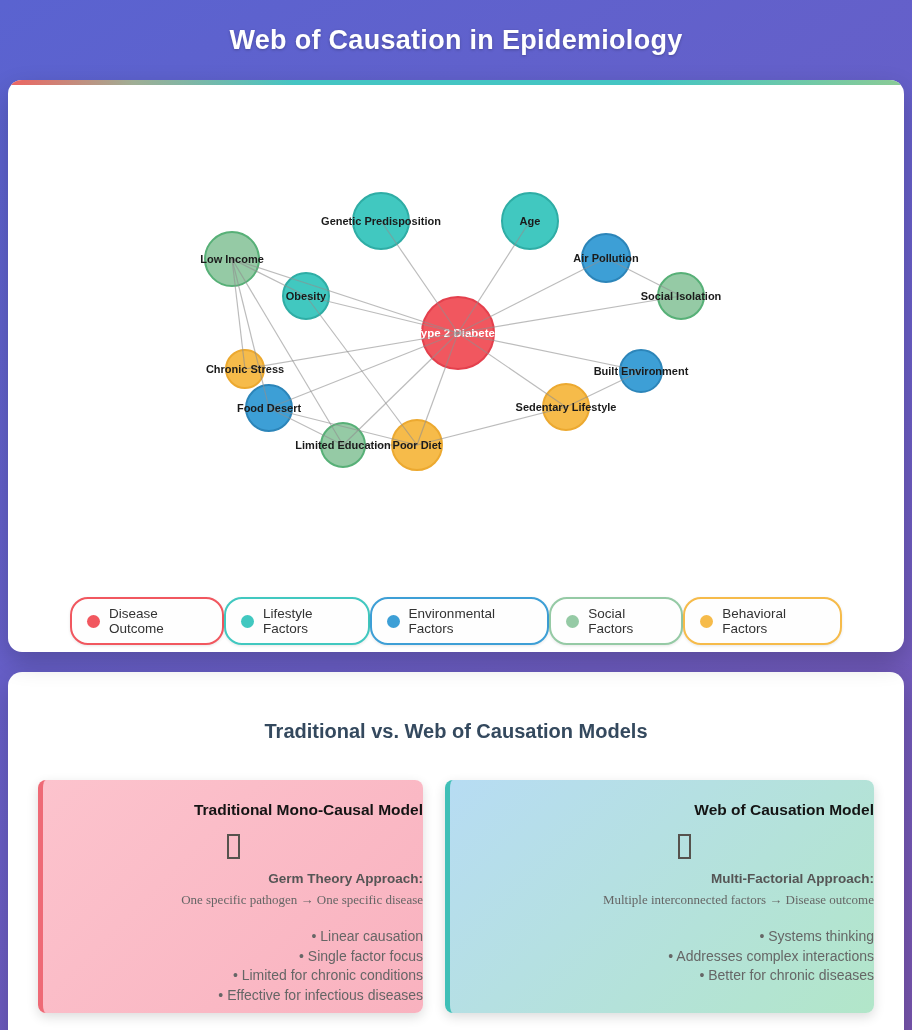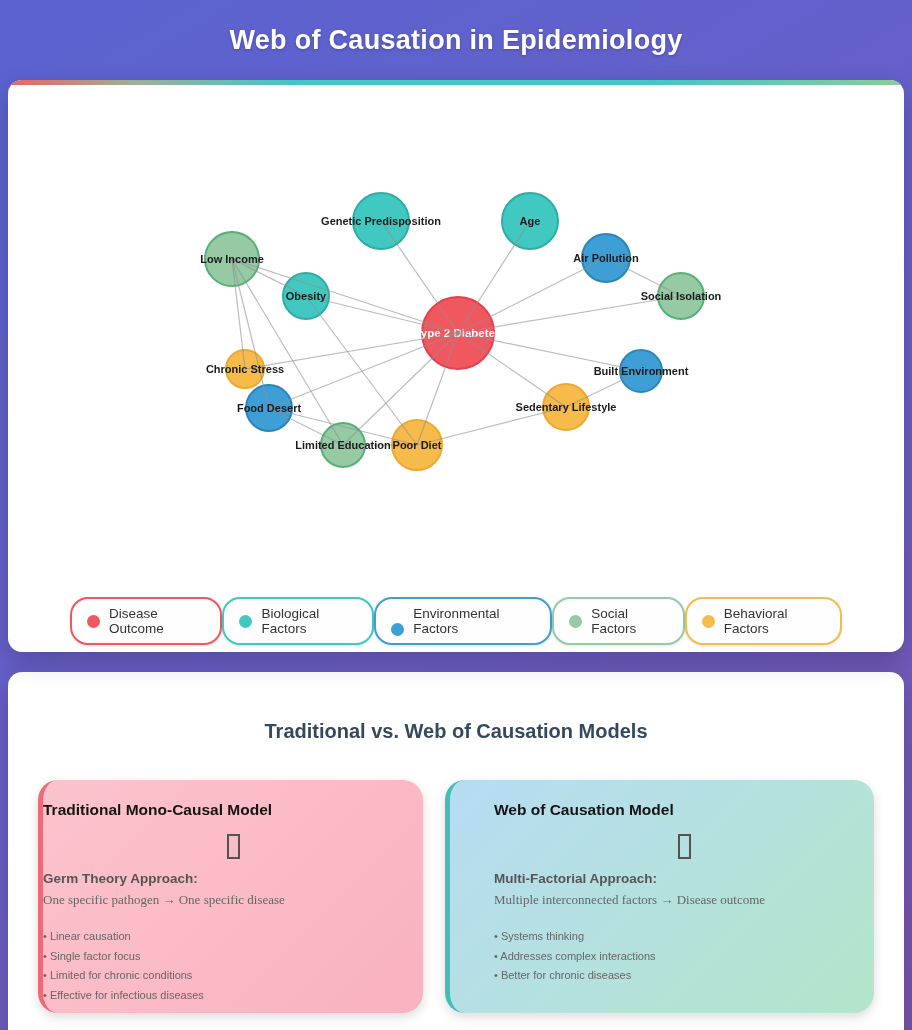--- a/index.html
+++ b/index.html
@@ -32,31 +32,31 @@
     border:2px solid #999; border-radius:18px; padding:7px 15px;
     background:#fefefe; box-shadow:0 1px 3px rgba(0,0,0,.10);
     font-size:13.5px; color:#333;
   }
   .legend-dot { width:13px; height:13px; border-radius:50%; background:#999; flex:0 0 auto; }
 
   .compare-card { margin-top:20px; height:422px; box-sizing:border-box; }
   .compare-title { text-align:center; color:#34495e; font-size:20px; font-weight:bold; margin:0; padding-top:48px; }
   .compare-grid { display:flex; gap:22px; padding:37px 30px 0 30px; }
   .compare-box {
-    flex:1; border-radius:20px; border-left:5px solid #ccc;
-    height:233px; box-sizing:border-box; text-align:left;
+    flex:1; border-radius:8px; border-left:5px solid #ccc;
+    height:233px; box-sizing:border-box; text-align:right;
     box-shadow:0 4px 12px rgba(0,0,0,.14);
   }
   .compare-box.pink { background:linear-gradient(135deg, #fcc3cd 0%, #f9b2bf 100%); }
   .compare-box.teal { background:linear-gradient(135deg, #b7dcf3 0%, #b2e6c9 100%);padding-left:44px; }
   .box-title { font-size:15.5px; font-weight:bold; color:#141414; padding-top:21px; }
   .tofu { width:9px; height:21px; border:2px solid #56524d; margin:15px auto 0 auto; }
   .approach-label { font-size:13.5px; font-weight:bold; color:#555; margin-top:12px; }
   .approach-text { font-size:13px; color:#666; margin-top:6px;font-family:Liberation Serif, serif; }
-  .bullet-list { margin-top:19px; font-size:11px; color:#666; line-height:19.5px; }
+  .bullet-list { margin-top:19px; font-size:14px; color:#666; line-height:19.5px; }
 </style>
 </head>
 <body>
 
 <header class="page-header">
   <h1>Web of Causation in Epidemiology</h1>
 </header>
 
 <section class="card network-card">
   <div class="top-strip"></div>
@@ -113,23 +113,23 @@
         <text x="409" y="364" text-anchor="middle" font-size="11" font-weight="bold" fill="#1b1b1b">Poor Diet</text>
       </svg>
   </div>
   <div class="legend-row">
     <div class="legend-pill" style="border-color: rgb(241, 87, 95);">
       <span class="legend-dot" style="background: rgb(241, 87, 95);"></span>
       <span>Disease Outcome</span>
     </div>
     <div class="legend-pill" style="border-color: rgb(65, 200, 192);">
       <span class="legend-dot" style="background: rgb(65, 200, 192);"></span>
-      <span>Biological Factors</span>
+      <span>Lifestyle Factors</span>
     </div>
-    <div class="legend-pill" style="border-color: rgb(61, 159, 214); align-items: flex-end;">
+    <div class="legend-pill" style="border-color: rgb(61, 159, 214);">
       <span class="legend-dot" style="background: rgb(61, 159, 214);"></span>
       <span>Environmental Factors</span>
     </div>
     <div class="legend-pill" style="border-color: rgb(149, 202, 165);">
       <span class="legend-dot" style="background: rgb(149, 202, 165);"></span>
       <span>Social Factors</span>
     </div>
     <div class="legend-pill" style="border-color: rgb(246, 187, 74);">
       <span class="legend-dot" style="background: rgb(246, 187, 74);"></span>
       <span>Behavioral Factors</span>

